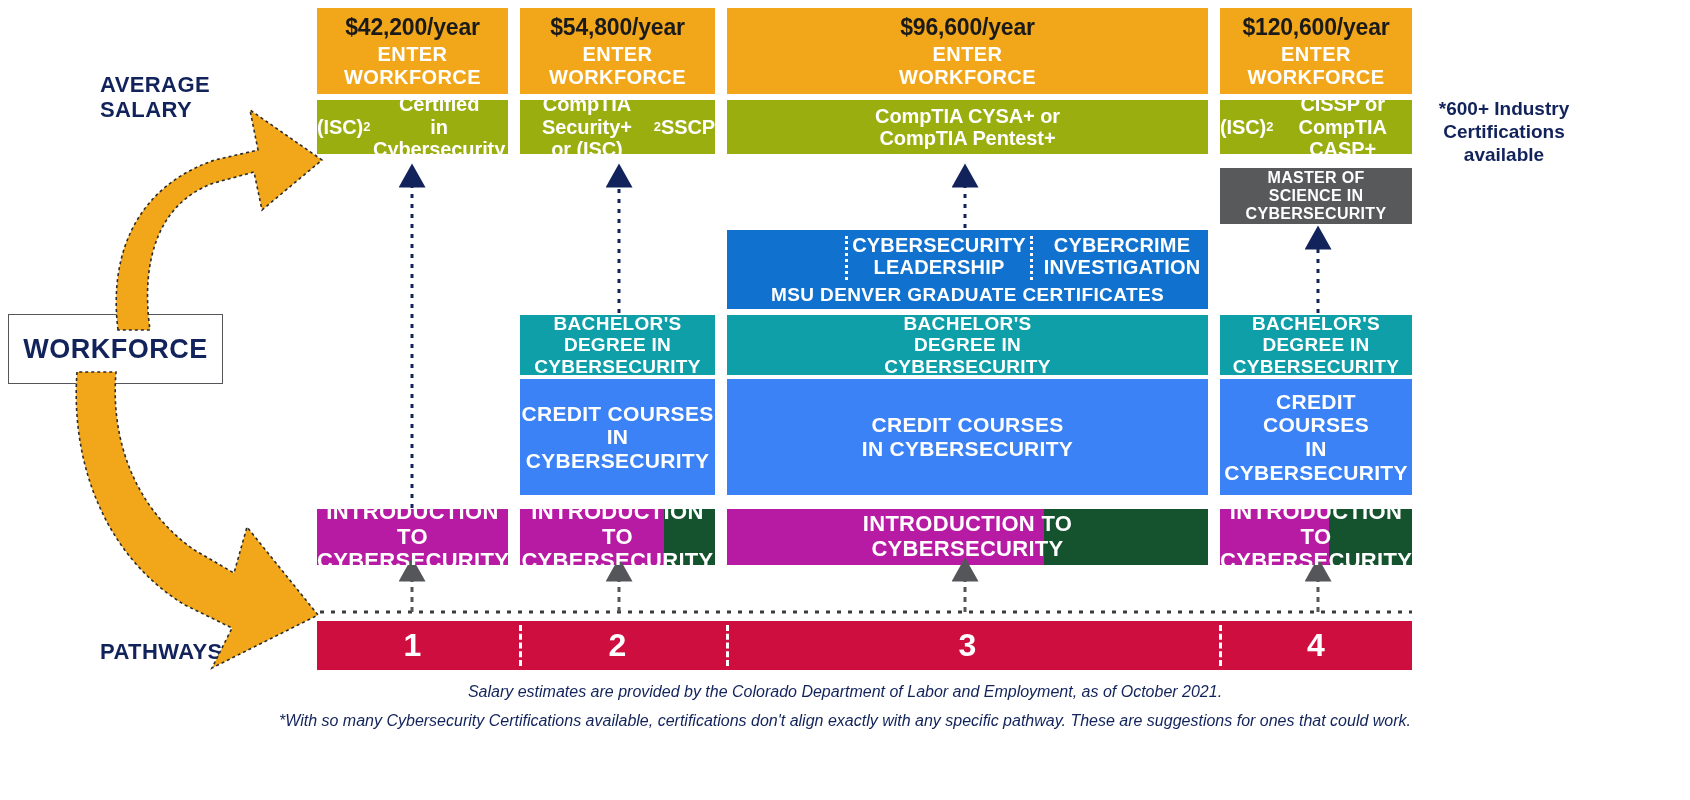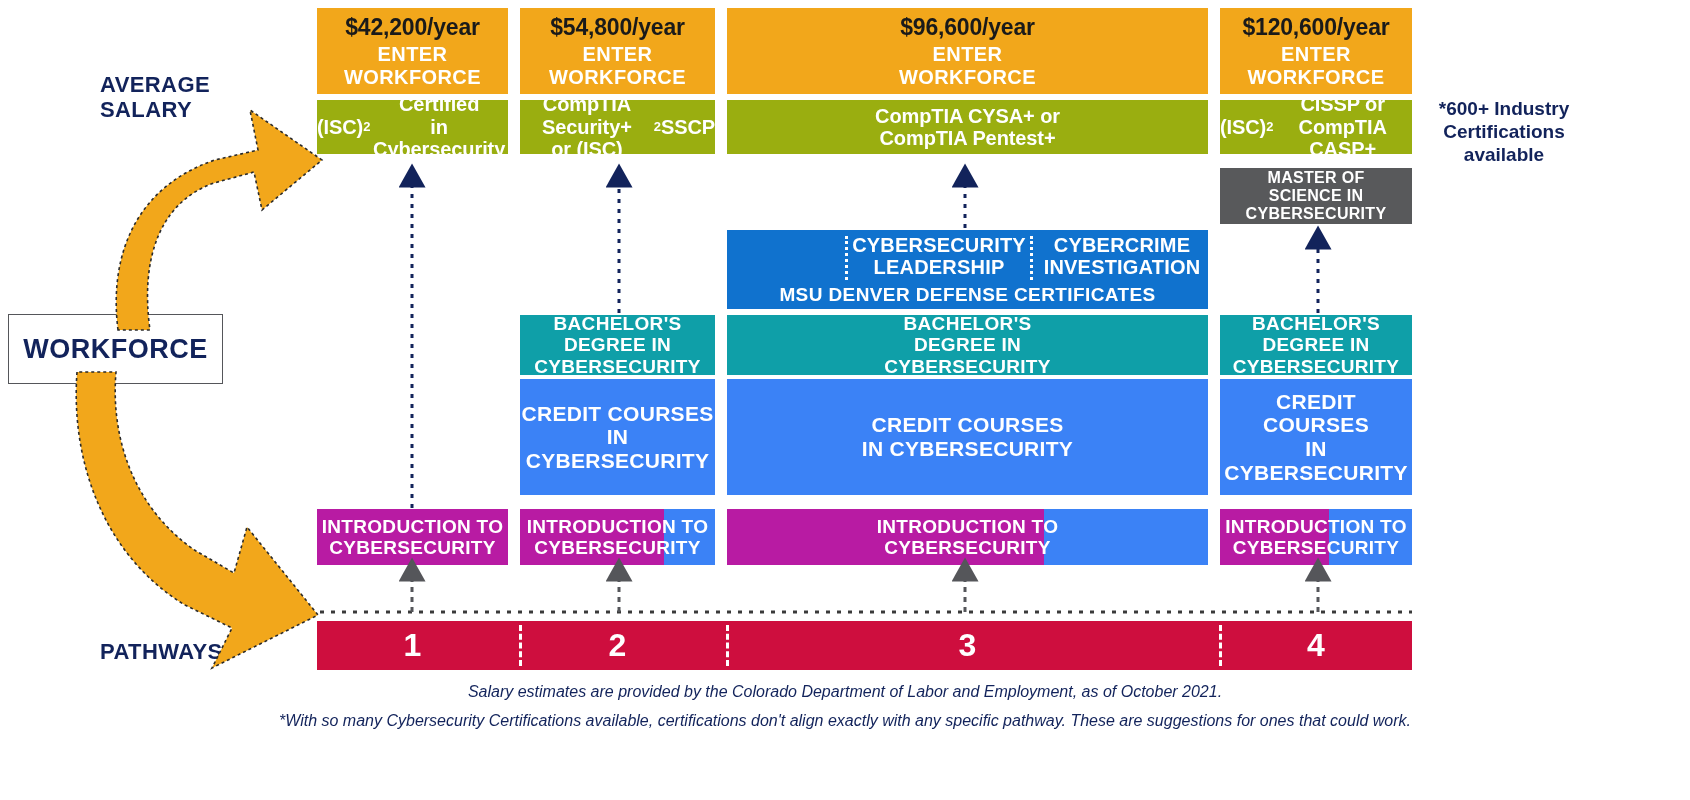--- a/index.html
+++ b/index.html
@@ -99,22 +99,22 @@
     background: #0f9fa8;
     font-size: 19px;
     letter-spacing: 0.3px;
   }
   .credit-box {
     background: #3b82f6;
     font-size: 21px;
     letter-spacing: 0.3px;
   }
   .intro-box {
-    background: #3b82f6;
-    font-size: 19px;
+    background: #14532d;
+    font-size: 22px;
     letter-spacing: 0.3px;
     overflow: hidden;
   }
   .intro-fill {
     position: absolute;
     left: 0;
     top: 0;
     height: 100%;
     background: #b81ba3;
   }
@@ -225,21 +225,21 @@
   <div class="box cert-box" style="left:727px; top:100px; width:481px; height:54px;">CompTIA CYSA+ or<br>CompTIA Pentest+</div>
   <div class="box cert-box" style="left:1220px; top:100px; width:192px; height:54px;">(ISC)<sup>2</sup> CISSP or<br>CompTIA CASP+</div>
 
   <div class="box ms-box" style="left:1220px; top:168px; width:192px; height:56px;">MASTER OF<br>SCIENCE IN<br>CYBERSECURITY</div>
 
   <div class="grad-wrap" style="left:727px; top:230px; width:481px; height:79px;">
     <div class="grad-div" style="left:118px; top:6px; height:44px;"></div>
     <div class="grad-cell" style="left:124px; width:176px; height:52px;">CYBERSECURITY<br>LEADERSHIP</div>
     <div class="grad-div" style="left:303px; top:6px; height:44px;"></div>
     <div class="grad-cell" style="left:309px; width:172px; height:52px;">CYBERCRIME<br>INVESTIGATION</div>
-    <div class="grad-foot" style="top:54px;">MSU DENVER DEFENSE CERTIFICATES</div>
+    <div class="grad-foot" style="top:54px;">MSU DENVER GRADUATE CERTIFICATES</div>
   </div>
 
   <div class="box bachelor-box" style="left:520px; top:315px; width:195px; height:60px;">BACHELOR'S<br>DEGREE IN<br>CYBERSECURITY</div>
   <div class="box bachelor-box" style="left:727px; top:315px; width:481px; height:60px;">BACHELOR'S<br>DEGREE IN<br>CYBERSECURITY</div>
   <div class="box bachelor-box" style="left:1220px; top:315px; width:192px; height:60px;">BACHELOR'S<br>DEGREE IN<br>CYBERSECURITY</div>
 
   <div class="box credit-box" style="left:520px; top:379px; width:195px; height:116px;">CREDIT COURSES<br>IN CYBERSECURITY</div>
   <div class="box credit-box" style="left:727px; top:379px; width:481px; height:116px;">CREDIT COURSES<br>IN CYBERSECURITY</div>
   <div class="box credit-box" style="left:1220px; top:379px; width:192px; height:116px;">CREDIT COURSES<br>IN CYBERSECURITY</div>
 

